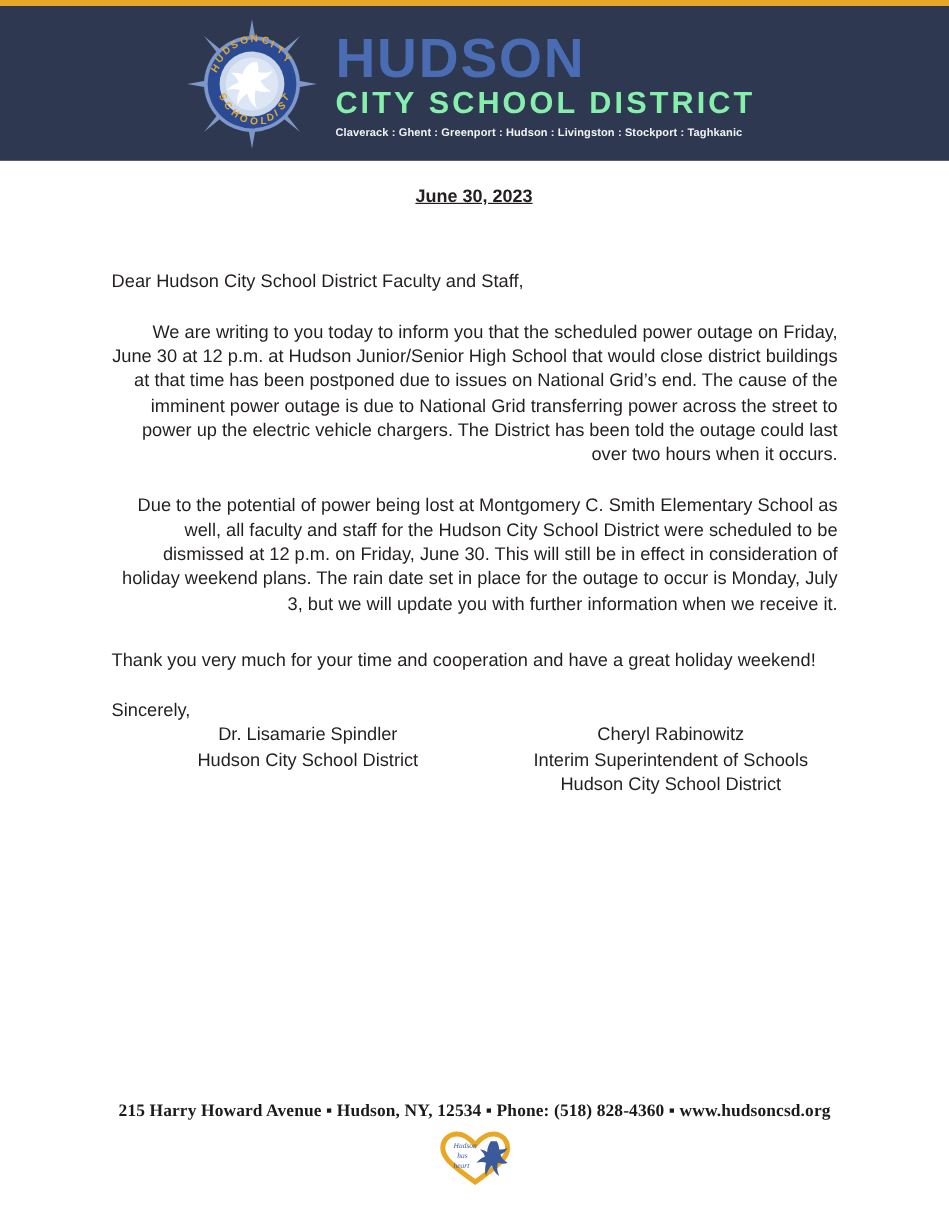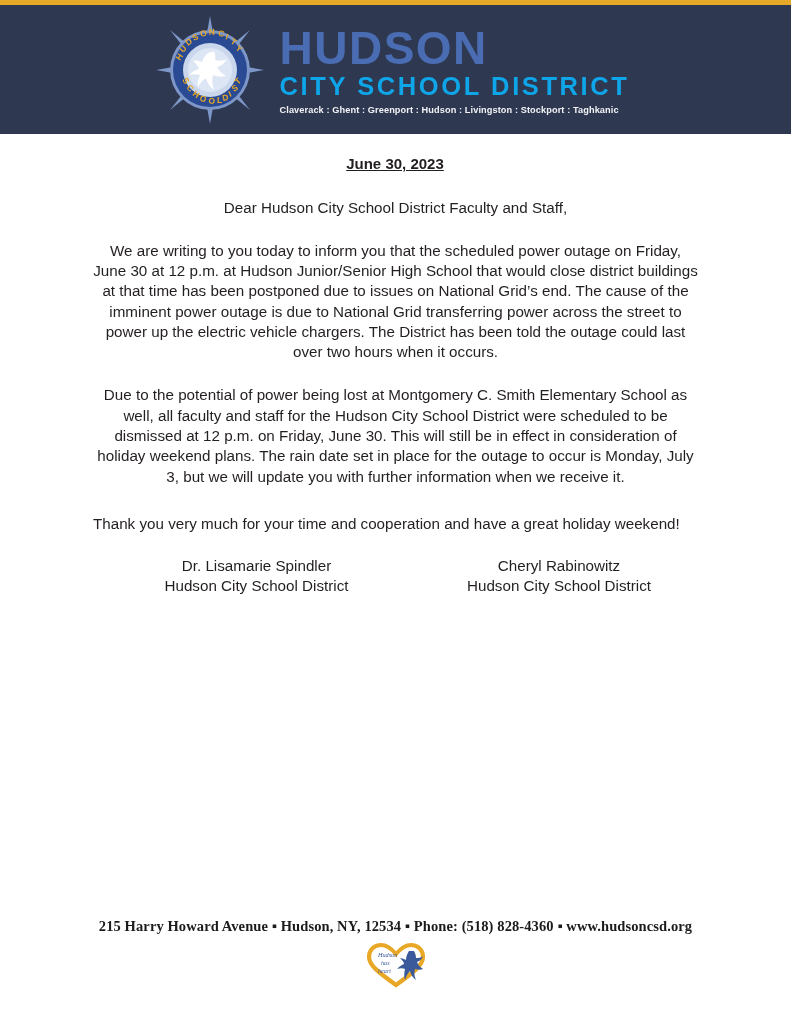--- a/index.html
+++ b/index.html
@@ -61,21 +61,21 @@
     line-height: 0.98;
     color: #4a6cb3;
     -webkit-text-stroke: 0px;
   }
   .wm-district {
     font-family: "Liberation Sans", sans-serif;
     font-weight: bold;
     font-size: 25.5px;
     letter-spacing: 2.6px;
     line-height: 1.12;
-    color: #0ea5e9;
+    color: #86efac;
     margin-top: 1px;
   }
   .wm-towns {
     font-family: "Liberation Sans", sans-serif;
     font-weight: bold;
     font-size: 9.2px;
     letter-spacing: 0.1px;
     color: #f2f3f6;
     margin-top: 4px;
     white-space: nowrap;
@@ -94,28 +94,27 @@
     font-size: 15px;
     font-weight: bold;
     text-decoration: underline;
     margin: 0 0 0 -1px;
     padding-top: 2px;
     line-height: 1.3;
   }
   .salutation {
     font-size: 15.2px;
     line-height: 1.33;
-    margin-top: 24px;
-    text-align: center;
+    margin-top: 51px;
   }
   .para {
     font-size: 15.2px;
     line-height: 1.335;
     margin-top: 23px;
-    text-align: center;
+    text-align: right;
   }
   .closing {
     font-size: 15.2px;
     line-height: 1.335;
     margin-top: 27px;
   }
   .sign-block {
     margin-top: 22px;
     font-size: 15.2px;
     line-height: 1.335;
@@ -219,27 +218,29 @@
 
   <div class="salutation">Dear Hudson City School District Faculty and Staff,</div>
 
   <p class="para">We are writing to you today to inform you that the scheduled power outage on Friday, June 30 at 12 p.m. at Hudson Junior/Senior High School that would close district buildings at that time has been postponed due to issues on National Grid’s end. The cause of the imminent power outage is due to National Grid transferring power across the street to power up the electric vehicle chargers. The District has been told the outage could last over two hours when it occurs.</p>
 
   <p class="para">Due to the potential of power being lost at Montgomery C. Smith Elementary School as well, all faculty and staff for the Hudson City School District were scheduled to be dismissed at 12 p.m. on Friday, June 30. This will still be in effect in consideration of holiday weekend plans. The rain date set in place for the outage to occur is Monday, July 3, but we will update you with further information when we receive it.</p>
 
   <p class="closing">Thank you very much for your time and cooperation and have a great holiday weekend!</p>
 
   <div class="sign-block">
+    <div class="sign-line">Sincerely,</div>
     <div class="sign-columns">
       <div class="sign-col-left">
         <div class="sign-line">Dr. Lisamarie Spindler</div>
         <div class="sign-line">Hudson City School District</div>
       </div>
       <div class="sign-col-right">
         <div class="sign-line">Cheryl Rabinowitz</div>
+        <div class="sign-line">Interim Superintendent of Schools</div>
         <div class="sign-line">Hudson City School District</div>
       </div>
     </div>
   </div>
 
 </div>
 
 <div class="footer">
   <div class="footer-address">215 Harry Howard Avenue ▪ Hudson, NY, 12534 ▪ Phone: (518) 828-4360 ▪ www.hudsoncsd.org</div>
   <div class="footer-heart">

